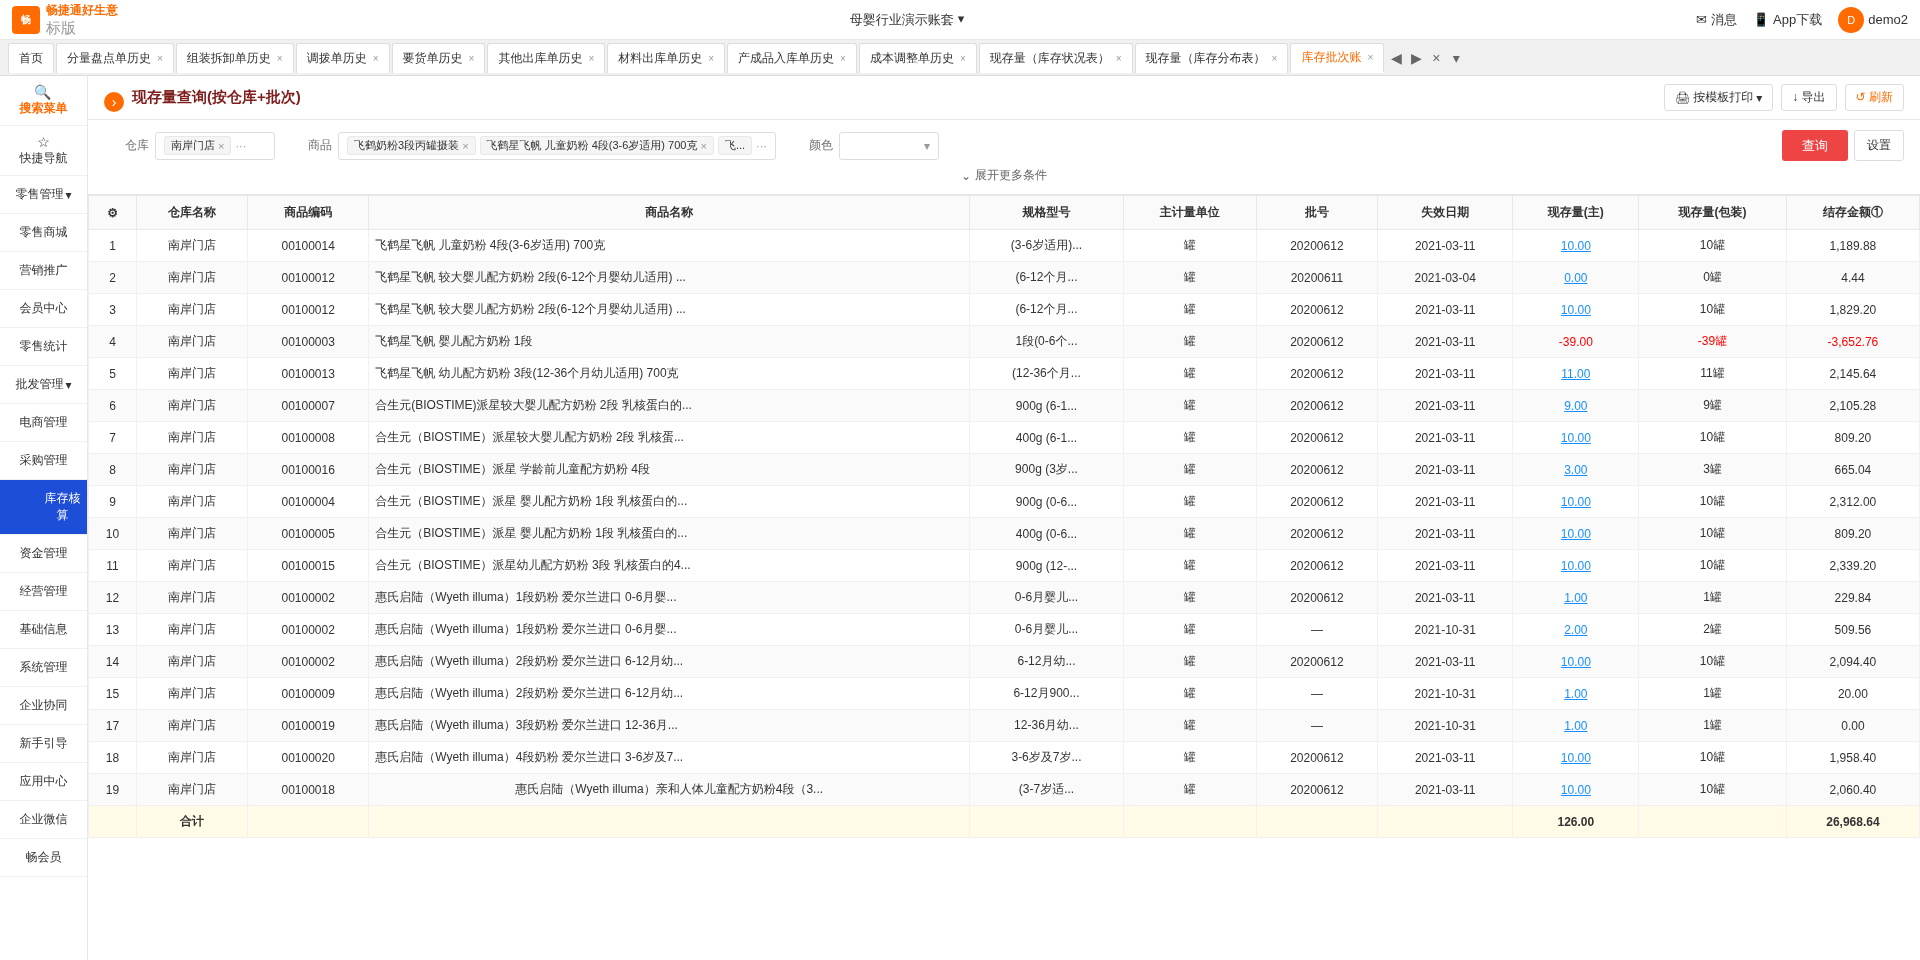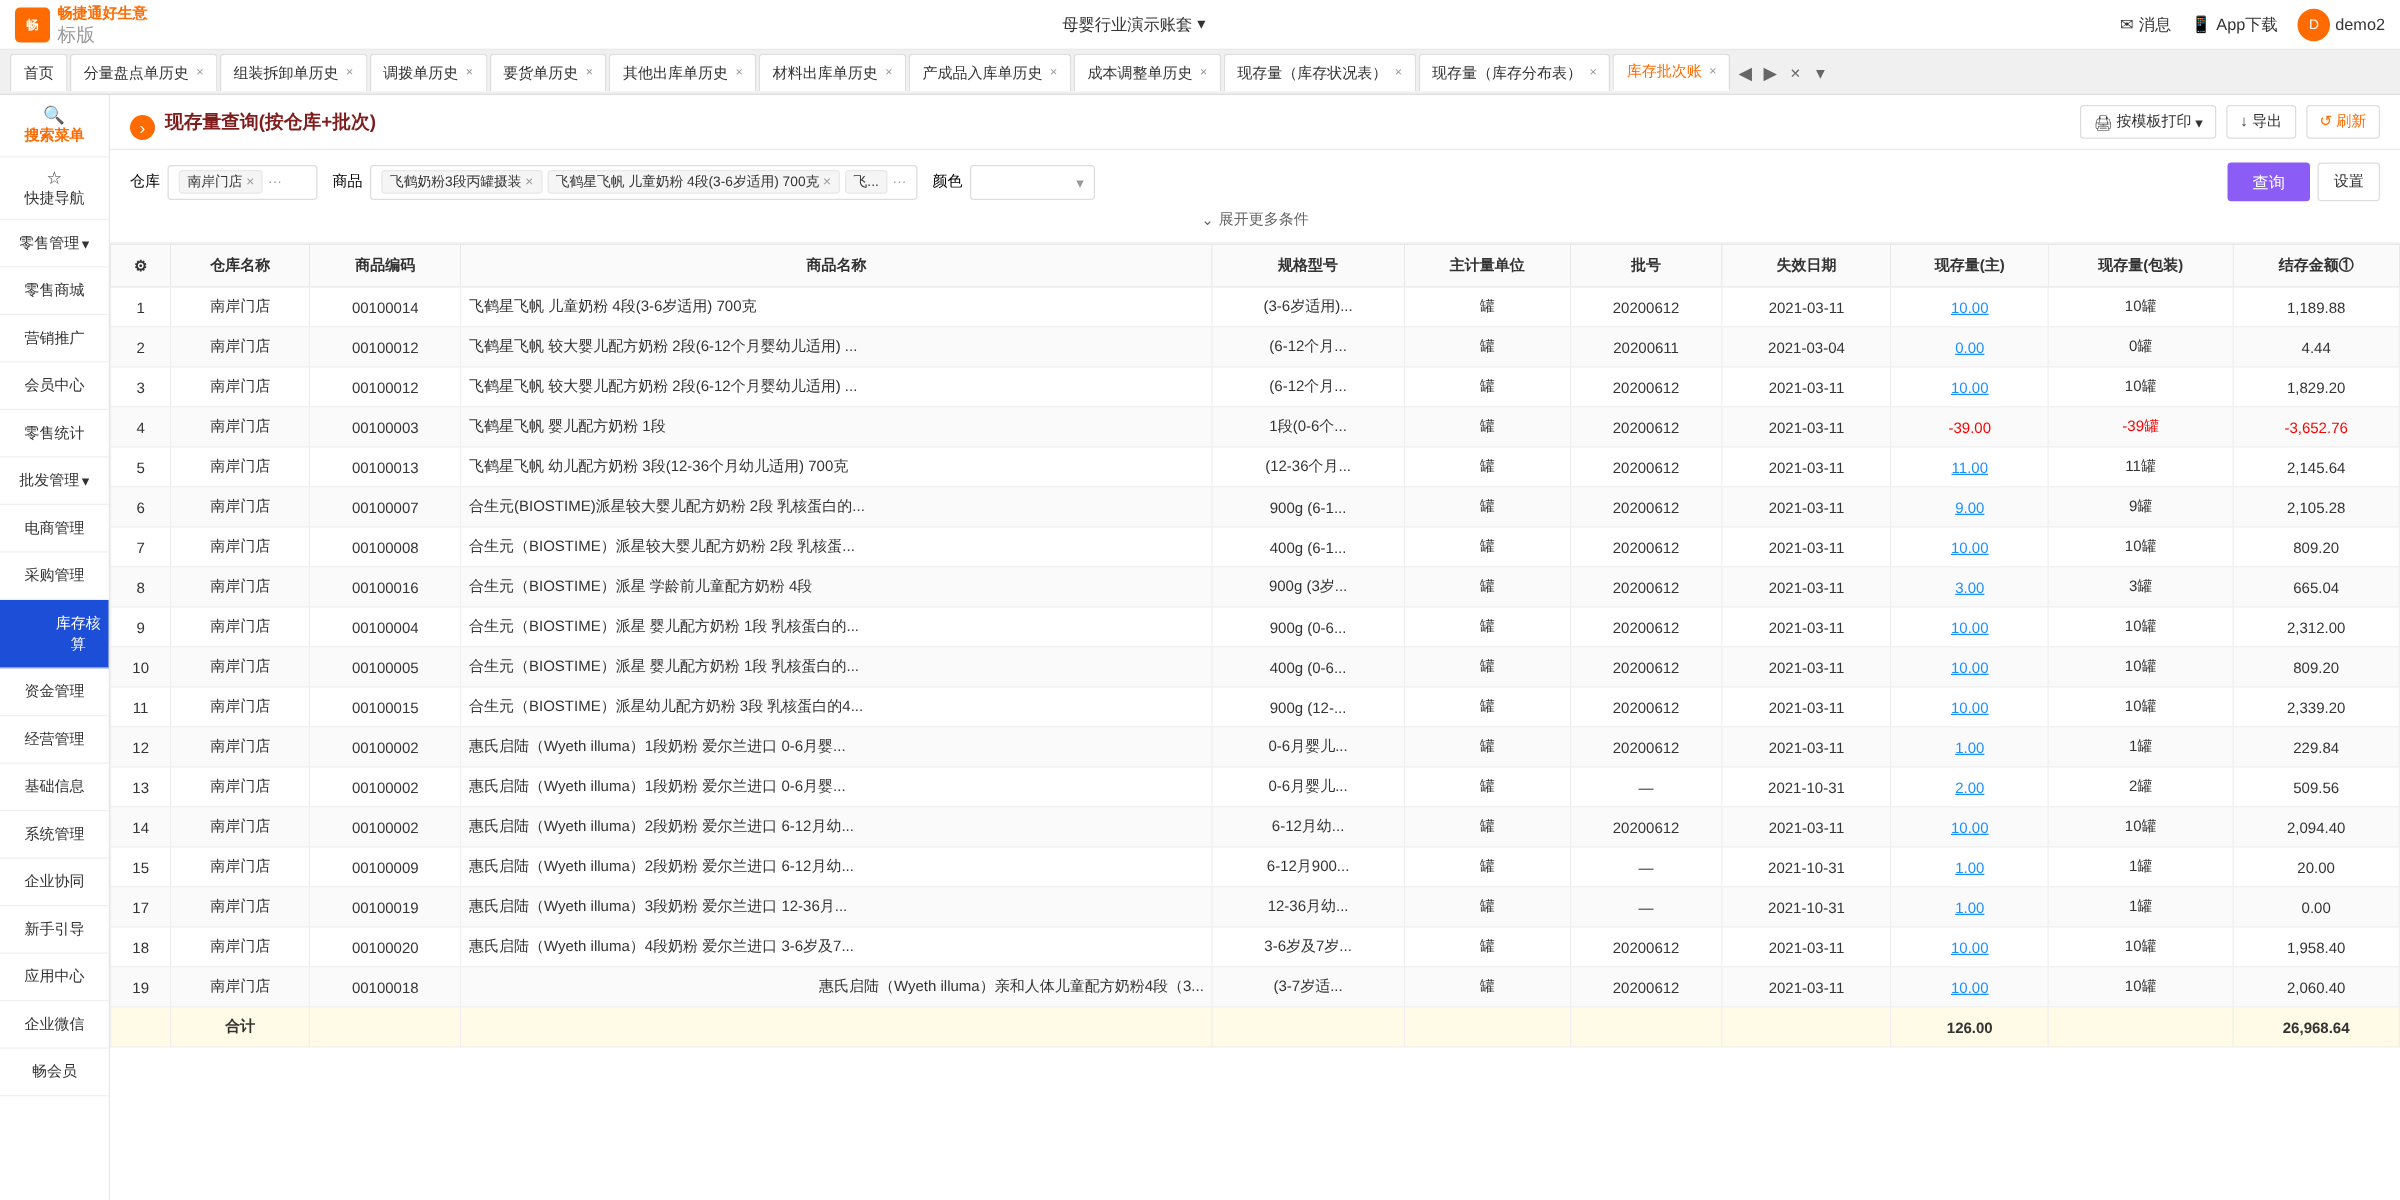--- a/index.html
+++ b/index.html
@@ -139,41 +139,41 @@
     }
     .filter-row {
       display: flex;
       align-items: center;
       gap: 12px;
       flex-wrap: wrap;
     }
     .filter-item {
       display: flex; align-items: center; gap: 6px;
     }
-    .filter-label { font-size: 12px; color: #000000; white-space: nowrap; }
+    .filter-label { font-size: 12px; color: #737373; white-space: nowrap; margin-left: 21px; }
     .filter-input-wrap {
       display: flex; align-items: center;
       border: 1px solid #ddd; border-radius: 3px;
       background: #fff; padding: 3px 8px;
       min-width: 120px; height: 28px;
       gap: 4px;
     }
     .filter-tag {
       background: #f5f5f5; border: 1px solid #e8e8e8; border-radius: 3px;
       padding: 1px 6px; font-size: 11px; color: #333; display: flex; align-items: center; gap: 3px;
     }
     .filter-tag .x { cursor: pointer; color: #999; }
     .expand-more {
       display: flex; align-items: center; justify-content: center;
       font-size: 12px; color: #666; cursor: pointer;
       padding: 6px 0 0 0;
       gap: 4px;
     }
     .btn-query {
-      background: #8b5cf6; color: #fff; border: none;
+      background: #ef4444; color: #fff; border: none;
       border-radius: 3px; padding: 6px 20px; font-size: 13px;
       cursor: pointer; white-space: nowrap;
     }
     .btn-setting {
       background: #fff; color: #333; border: 1px solid #ddd;
       border-radius: 3px; padding: 6px 12px; font-size: 12px; cursor: pointer;
     }
 
     
     .table-container {
@@ -606,21 +606,21 @@
               <td>20200612</td>
               <td>2021-03-11</td>
               <td><span class="link-val">10.00</span></td>
               <td>10罐</td>
               <td>1,958.40</td>
             </tr>
             <tr>
               <td>19</td>
               <td>南岸门店</td>
               <td>00100018</td>
-              <td style="text-align: right;">惠氏启陆（Wyeth illuma）亲和人体儿童配方奶粉4段（3...</td>
+              <td style="text-align: center;">惠氏启陆（Wyeth illuma）亲和人体儿童配方奶粉4段（3...</td>
               <td>(3-7岁适...</td>
               <td>罐</td>
               <td>20200612</td>
               <td>2021-03-11</td>
               <td><span class="link-val">10.00</span></td>
               <td>10罐</td>
               <td>2,060.40</td>
             </tr>
             <tr class="total-row">
               <td></td>

